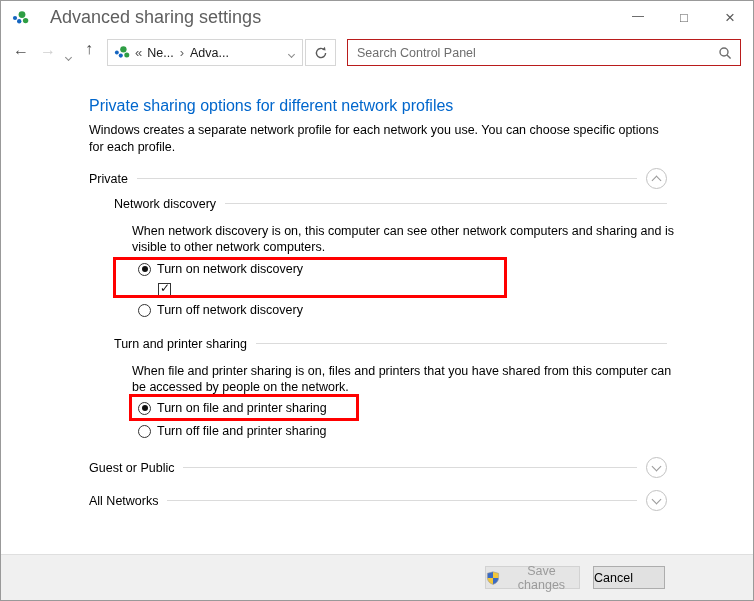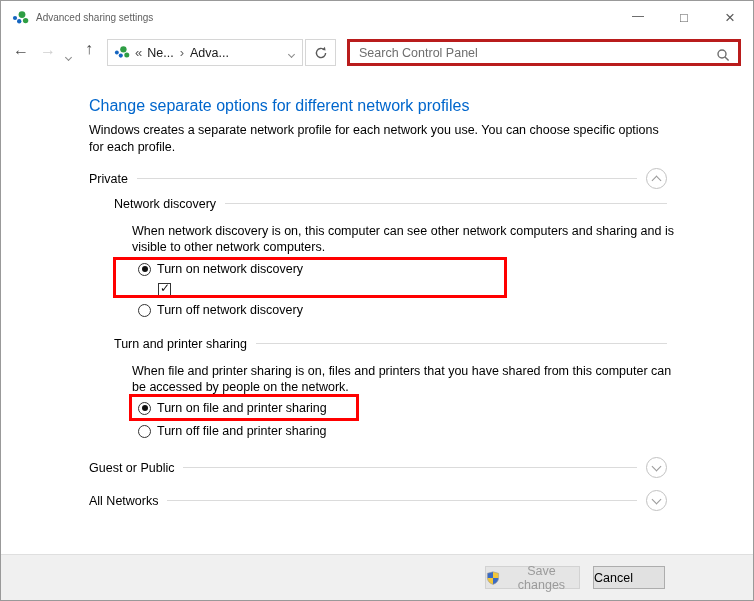--- a/index.html
+++ b/index.html
@@ -7,21 +7,21 @@
 
   .window {
     position:relative; width:754px; height:601px;
     background:#fff; border:1px solid #999; overflow:hidden;
     font-family:"Liberation Sans","DejaVu Sans",sans-serif;
   }
 
   
   .titlebar { position:absolute; top:0; left:0; right:0; height:33px; display:flex; align-items:center; background:#fff; }
   .app-icon { margin-left:11px; display:flex; align-items:center; }
-  .win-title { margin-left:7px; font-size:10px; color:#5f5f5f; }
+  .win-title { margin-left:21px; font-size:18px; color:#5f5f5f; }
   .win-controls { position:absolute; right:0; top:0; height:33px; display:flex; }
   .win-btn { width:46px; height:33px; border:none; background:#fff; color:#5a5a5a; display:flex; align-items:center; justify-content:center; font-family:inherit; cursor:default; }
   .win-btn.min span { font-size:12px; position:relative; top:-2px; }
   .win-btn.max span { font-size:13px; }
   .win-btn.cls span { font-size:17px; font-weight:300; }
 
   
   .navbar { position:absolute; top:33px; left:0; right:0; height:38px; background:#fff; }
   .nav-glyph { position:absolute; background:none; border:none; font-family:inherit; cursor:default; }
   .back  { left:12px; top:7px; font-size:16px; color:#4f4f4f; }
@@ -32,21 +32,21 @@
 
   .addressbar { position:absolute; left:106px; top:5px; width:196px; height:27px; border:1px solid #d6d6d6; background:#fff; display:flex; align-items:center; padding:0 6px; }
   .crumb-overflow { font-size:13px; color:#555; margin:0 3px 0 5px; }
   .crumb { font-size:12.5px; color:#1a1a1a; padding:0 2px; }
   .crumb-sep { font-size:13px; color:#666; margin:0 4px; }
   .addr-spacer { flex:1; }
   .addr-drop { background:none; border:none; margin-right:2px; cursor:default; }
 
   .refresh-btn { position:absolute; left:304px; top:5px; width:31px; height:27px; border:1px solid #d6d6d6; background:#fff; display:flex; align-items:center; justify-content:center; cursor:default; }
 
-  .searchbox { position:absolute; left:346px; top:5px; width:394px; height:27px; border:3px solid #b91c1c; background:#fff; }
+  .searchbox { position:absolute; left:346px; top:5px; width:394px; height:27px; border:1px solid #b91c1c; background:#fff; }
   .searchbox input { position:absolute; inset:0; border:none; outline:none; padding:0 28px 0 9px; font-size:12.5px; font-family:inherit; color:#222; background:transparent; }
   .searchbox input::placeholder { color:#6e6e6e; opacity:1; }
   .search-mag { position:absolute; right:8px; top:6px; }
 
   
   .heading { position:absolute; left:88px; top:96px; font-size:16px; font-weight:400; color:#0066cc; }
   .intro { position:absolute; left:88px; top:121px; width:578px; font-size:12.5px; line-height:16.5px; color:#000; }
 
   .sect { position:absolute; display:flex; align-items:center; height:21px; }
   .sect-label { font-size:12.5px; color:#000; white-space:nowrap; }
@@ -141,21 +141,21 @@
       <input type="text" placeholder="Search Control Panel" style="">
       <span class="search-mag" style="display:flex;">
         <svg width="14" height="14" viewBox="0 0 14 14">
           <circle cx="6" cy="6" r="4" fill="none" stroke="#6e6e6e" stroke-width="1.4"></circle>
           <line x1="9" y1="9" x2="12.6" y2="12.6" stroke="#6e6e6e" stroke-width="1.4"></line>
         </svg>
       </span>
     </div>
   </div>
 
-  <div class="heading">Change separate options for different network profiles</div>
+  <div class="heading">Private sharing options for different network profiles</div>
   <div class="intro">Windows creates a separate network profile for each network you use. You can choose specific options for each profile.</div>
 
   <div class="sect subhead" style="left:113px; top:192px; width:553px;">
     <span class="sect-label">Network discovery</span>
     <span class="rule"></span>
   </div>
 
   <div class="sect" style="left:88px; top:167px; width:578px;">
     <span class="sect-label">Private</span>
     <span class="rule"></span>

